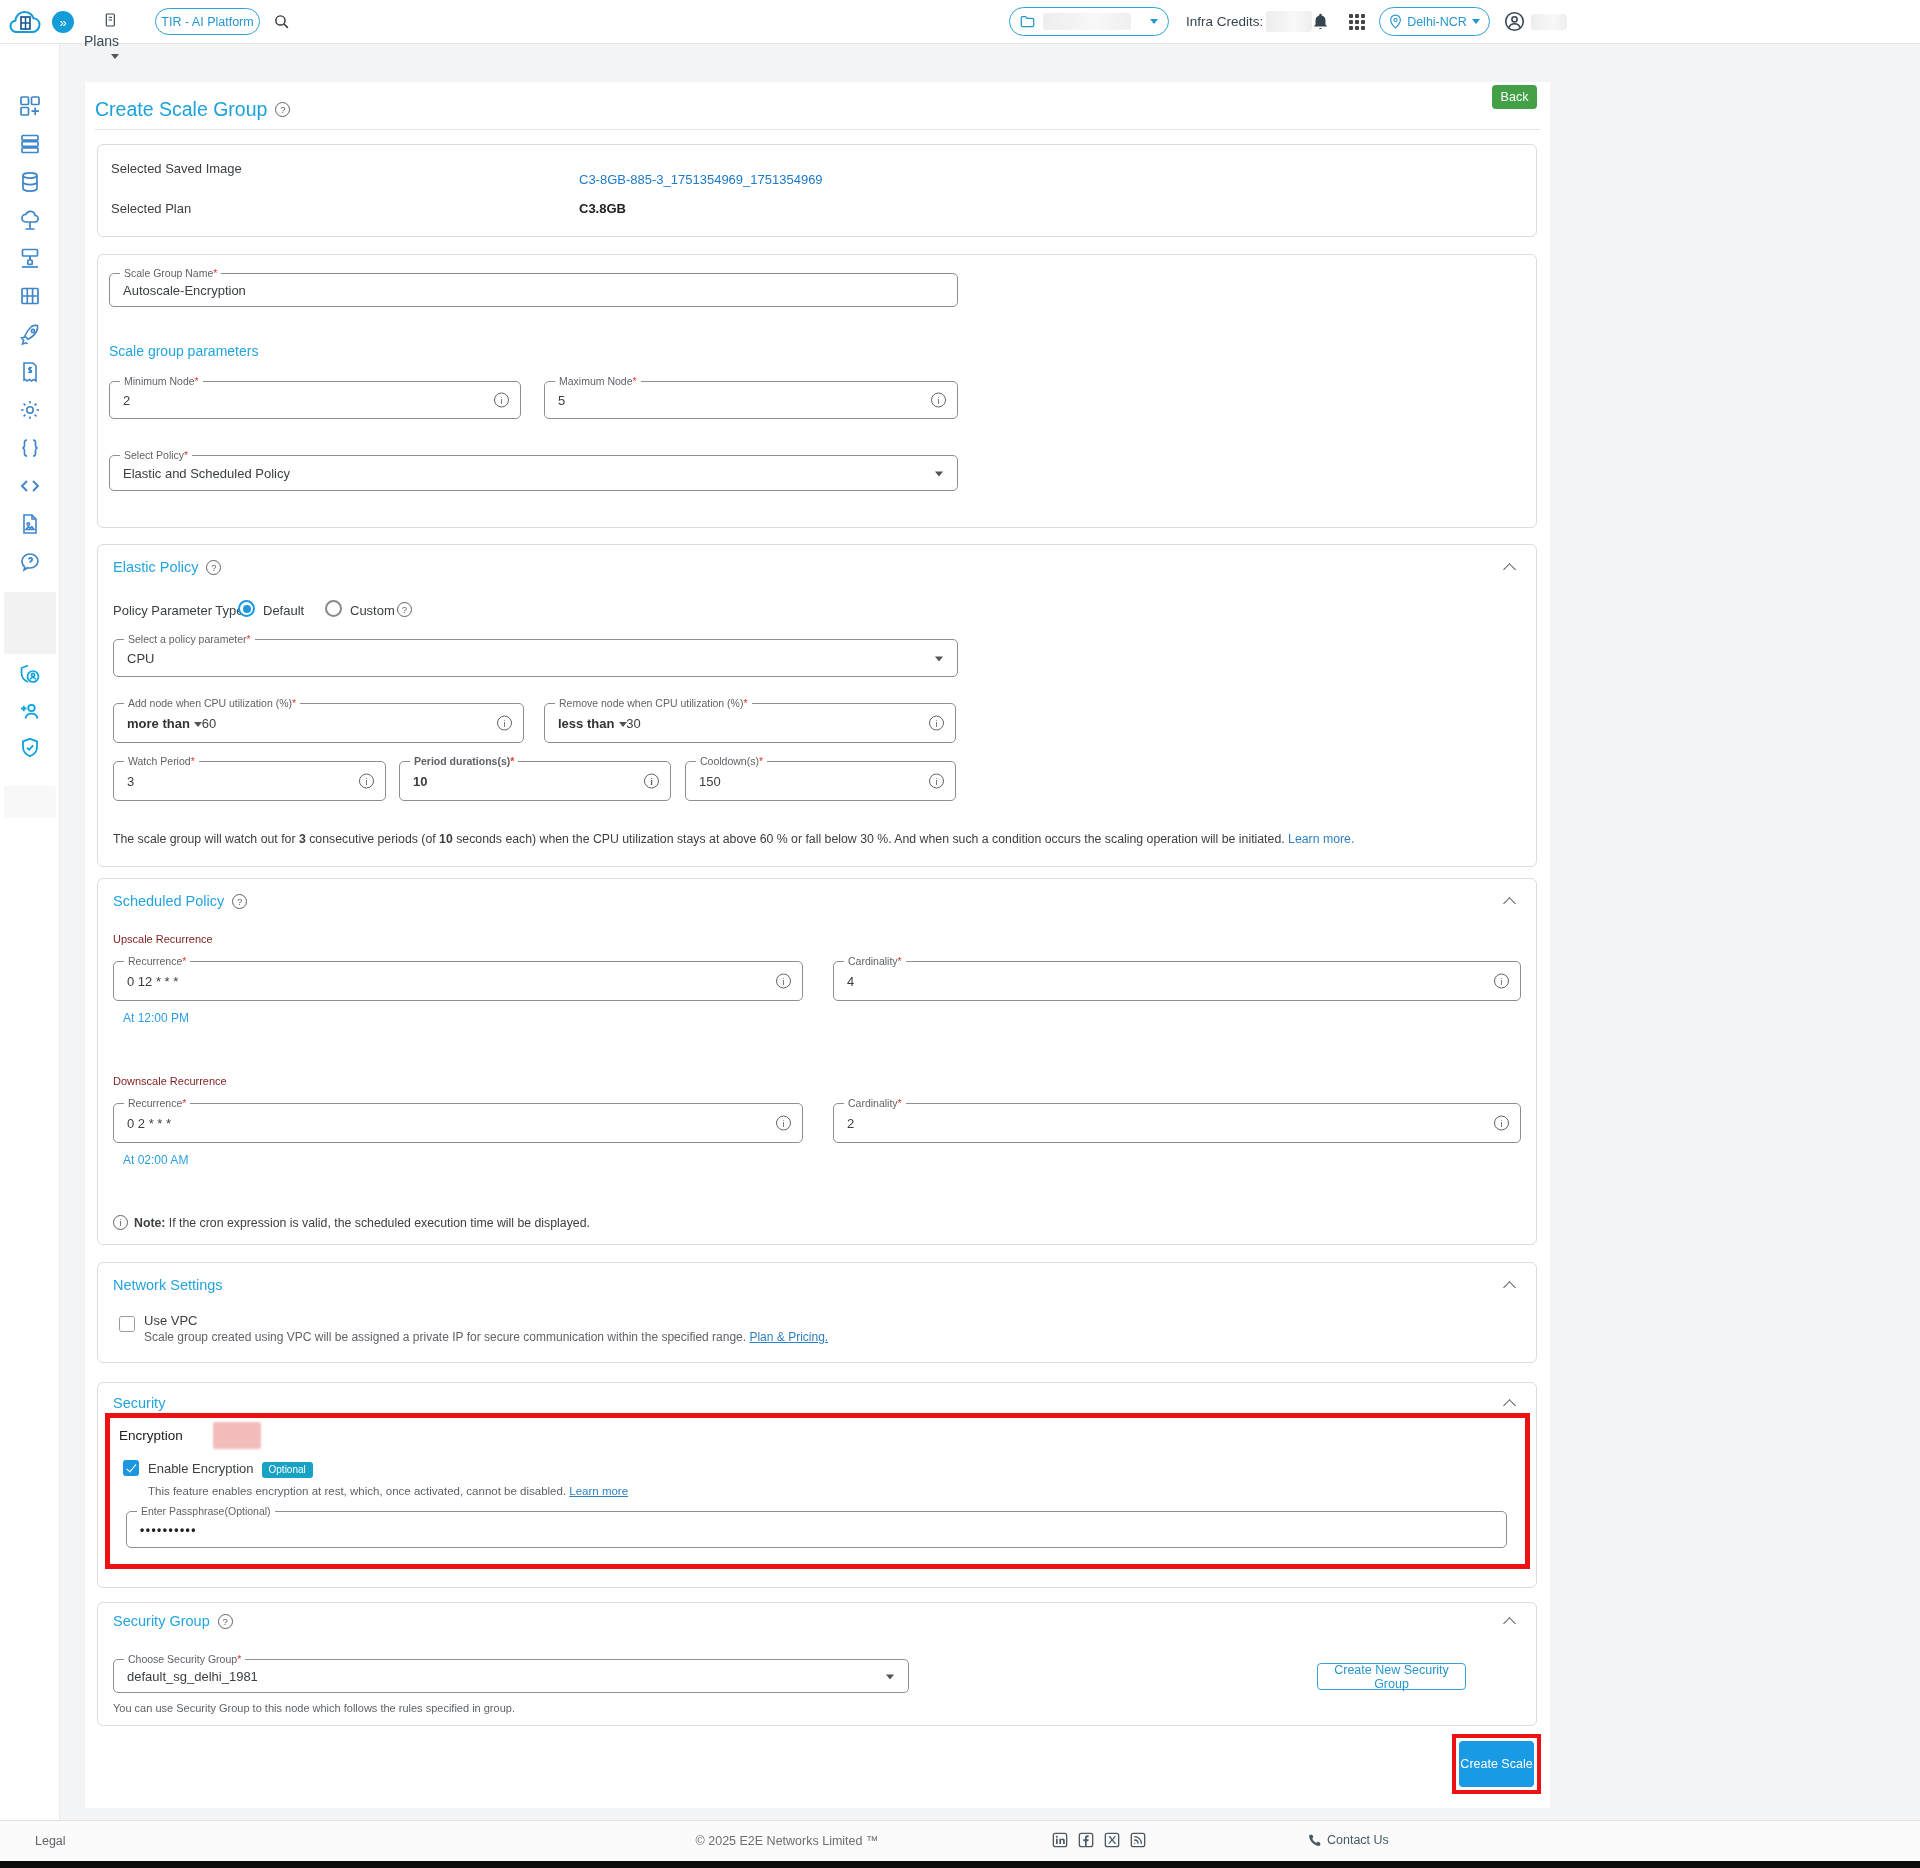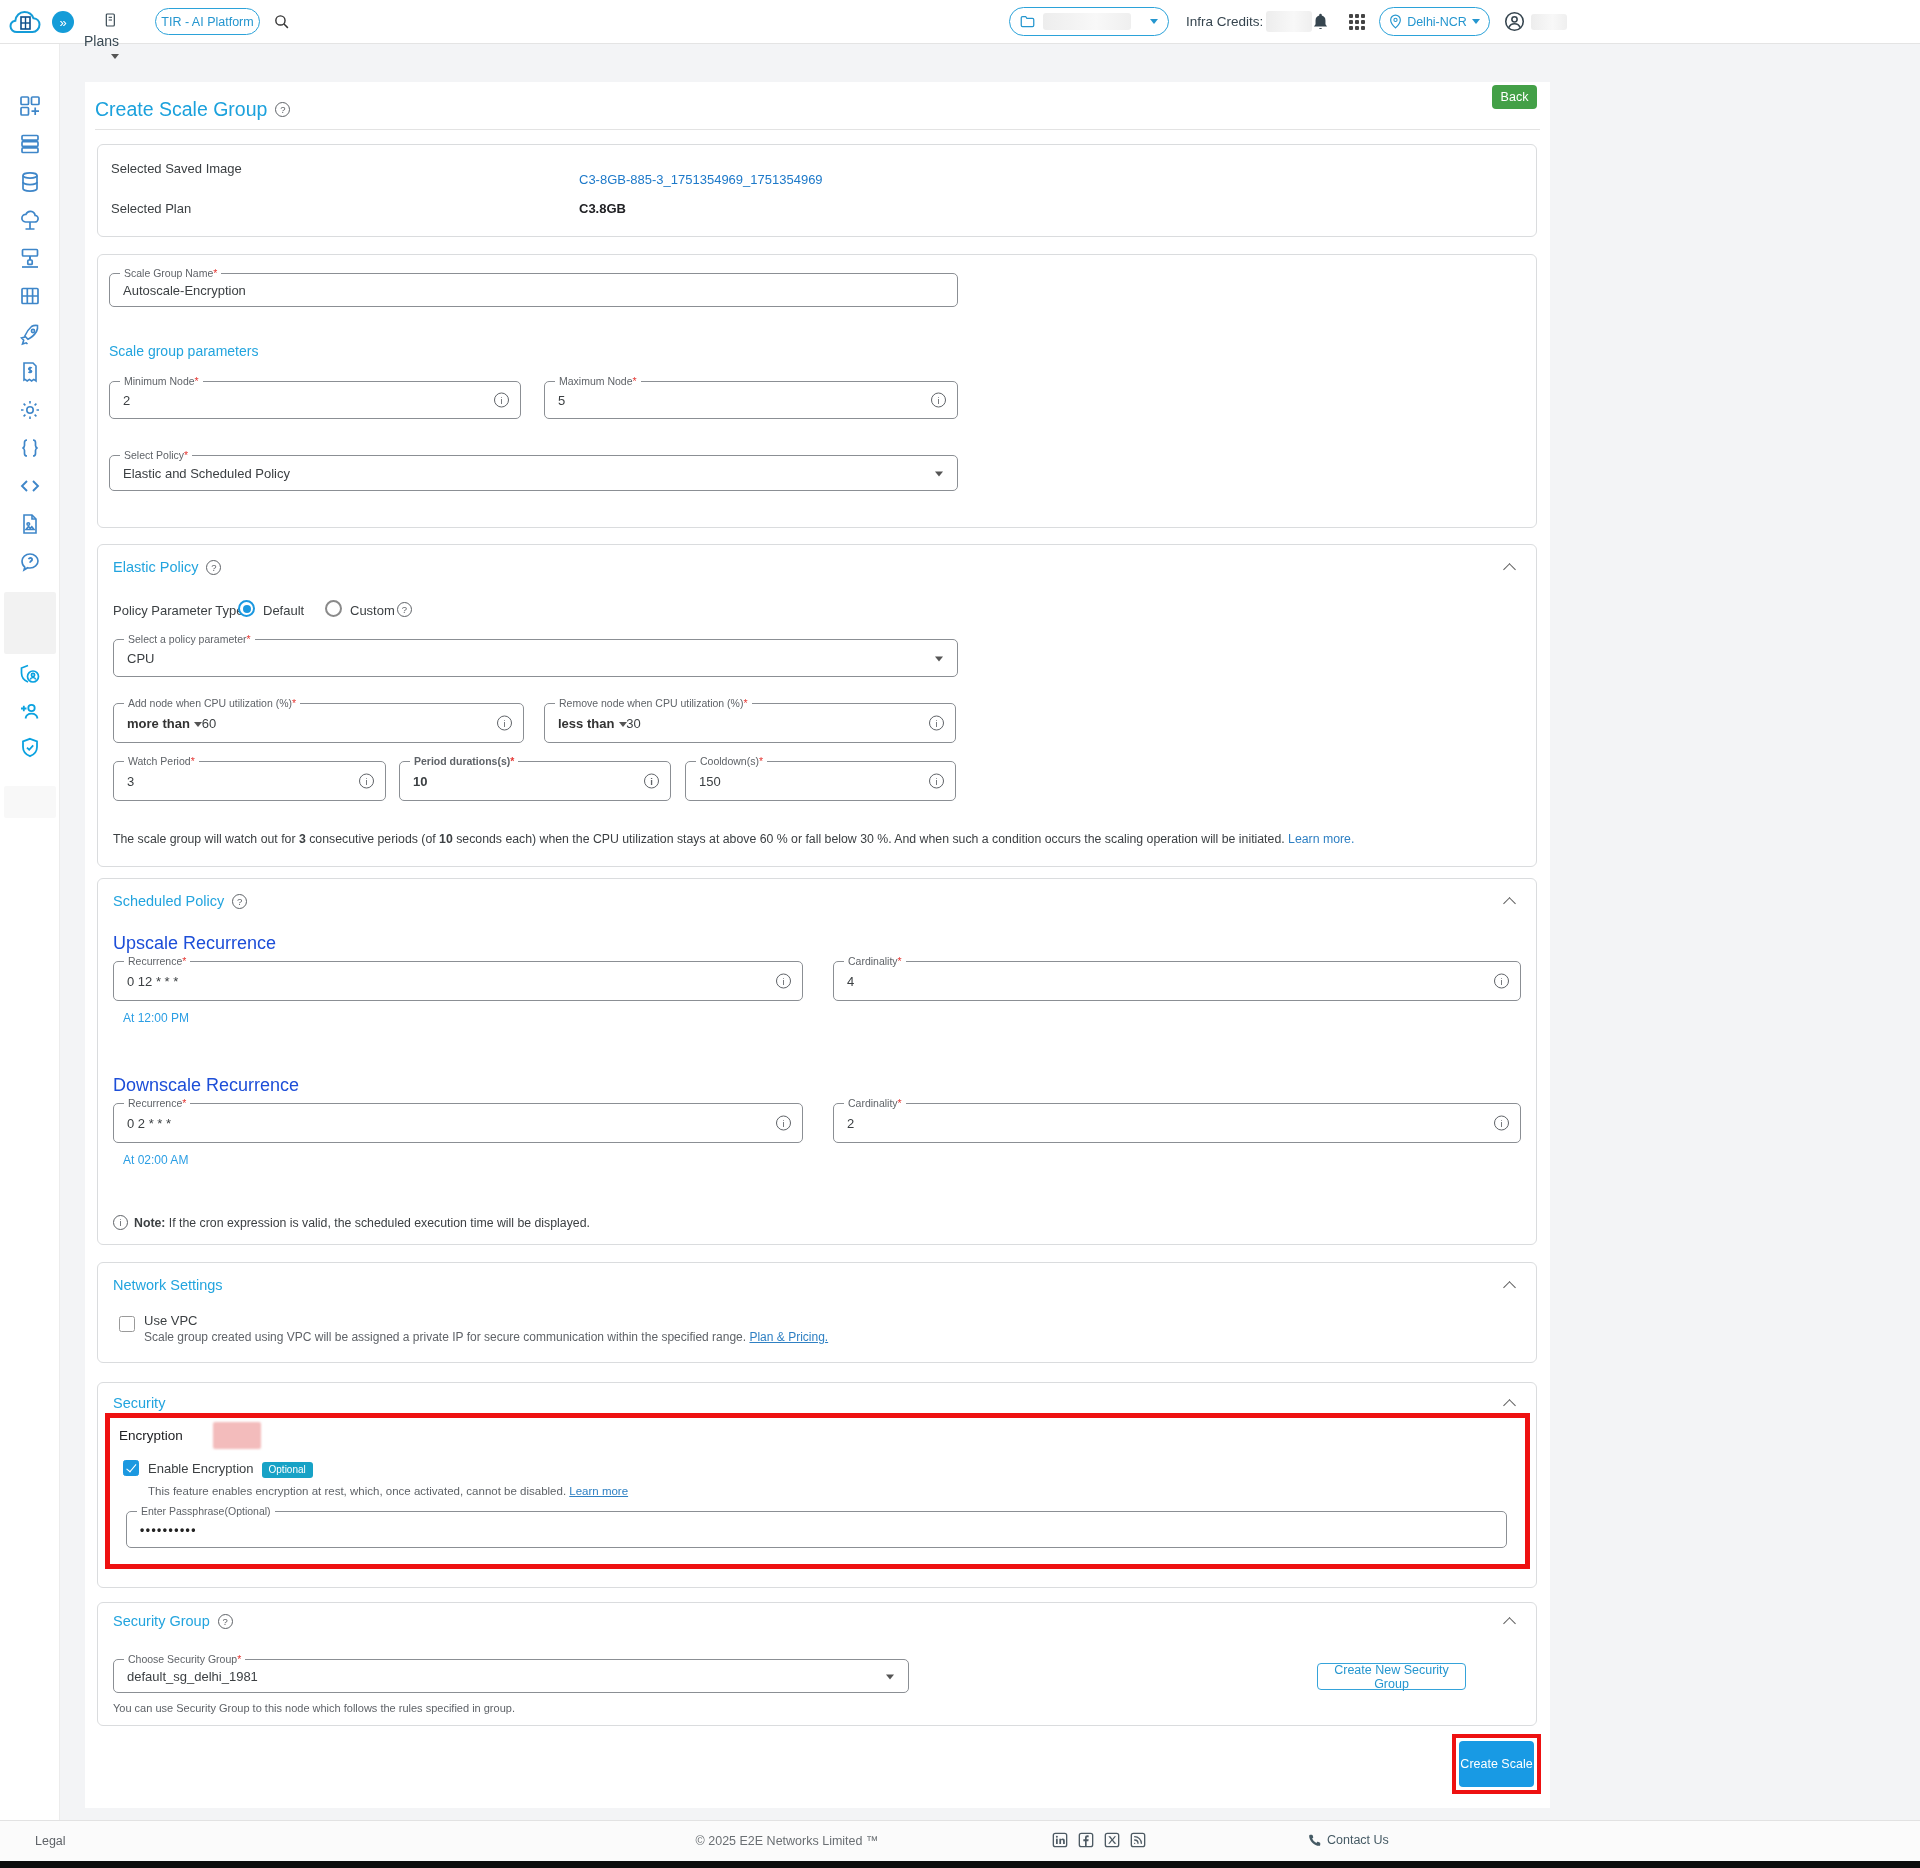--- a/index.html
+++ b/index.html
@@ -35,21 +35,21 @@
   .workspace { position:absolute; left:60px; top:44px; width:1860px; height:1824px; background:#f3f4f6; }
   .panel { position:absolute; left:25px; top:38px; width:1465px; height:1726px; background:#fff; }
 
   .page-title { position:absolute; left:10px; top:16px; font-size:19.5px; color:#1ba1dc; display:flex; align-items:center; gap:8px; }
   .back-btn { position:absolute; left:1407px; top:3px; width:45px; height:24px; background:#43a047; color:#fff; font-size:12.5px; border:none; border-radius:4px; display:flex; align-items:center; justify-content:center; cursor:pointer; }
   .hdiv { position:absolute; left:10px; top:47px; width:1445px; height:1px; background:#e3e3e3; }
 
   .card { position:absolute; left:12px; width:1440px; background:#fff; border:1px solid #dadcde; border-radius:6px; }
 
   .sec-head { position:absolute; color:#22a4de; font-size:14.5px; display:flex; align-items:center; gap:8px; }
-  .sub-head { position:absolute; color:#1d4ed8; font-size:18px; }
+  .sub-head { position:absolute; color:#7f1d1d; font-size:11px; }
   .chev-up { position:absolute; width:9px; height:9px; border-left:1.6px solid #5c5c5c; border-top:1.6px solid #5c5c5c; transform:rotate(45deg); cursor:pointer; }
 
   .field { position:absolute; border:1px solid #8b8f94; border-radius:5px; background:#fff; cursor:text; }
   .flabel { position:absolute; top:-7px; left:10px; background:#fff; padding:0 4px; font-size:10.5px; color:#5f6368; white-space:nowrap; display:flex; }
   .fval { position:absolute; left:13px; top:50%; transform:translateY(-50%); font-size:13px; color:#3c4043; white-space:nowrap; }
   .req { color:#e53935; }
   .icirc { width:15px; height:15px; min-width:15px; border:1.2px solid #5f6368; border-radius:50%; font-size:9.5px; color:#5f6368; display:inline-flex; align-items:center; justify-content:center; background:#fff; }
   .field .icirc { position:absolute; right:11px; top:50%; transform:translateY(-50%); cursor:pointer; }
   .field .caret { position:absolute; right:14px; top:50%; transform:translateY(-30%); }
   .opval { position:absolute; left:13px; top:50%; transform:translateY(-50%); display:flex; align-items:center; gap:4px; font-size:13px; color:#3c4043; }

